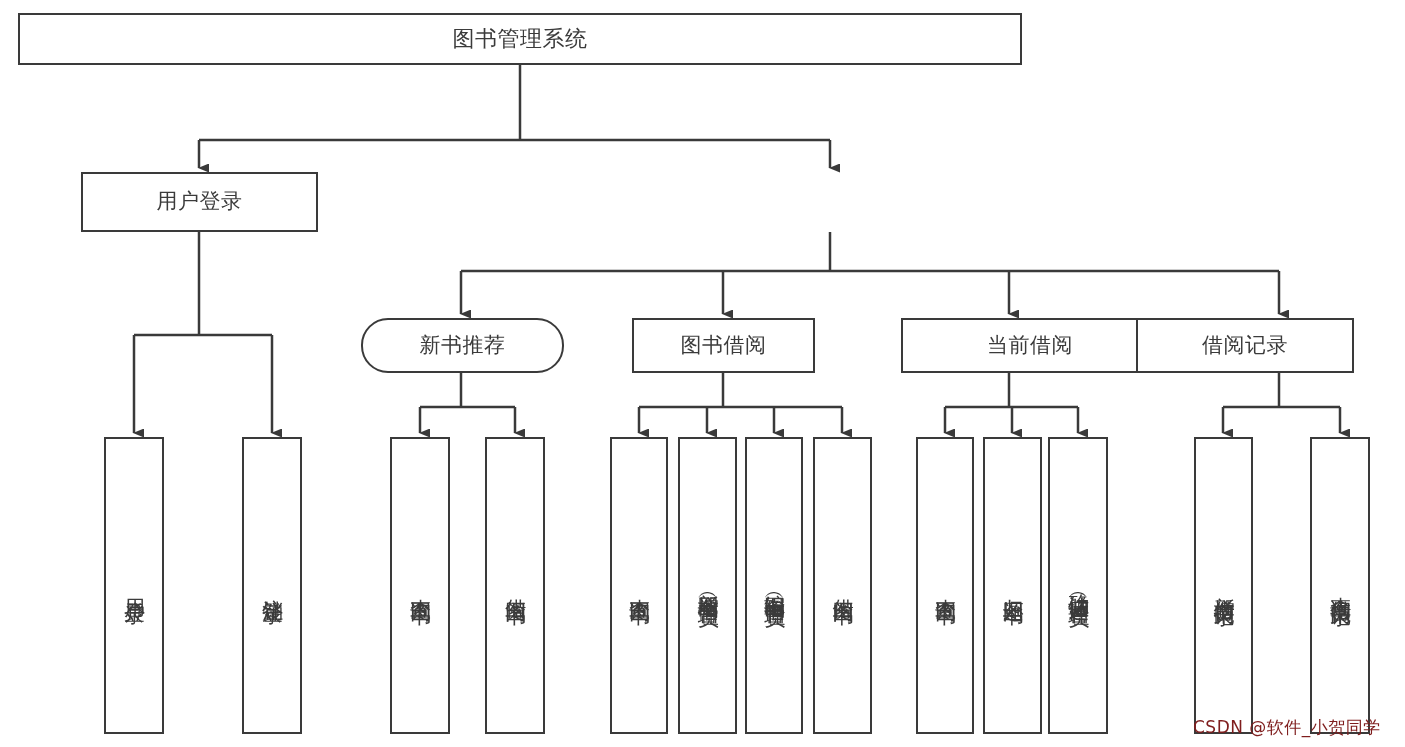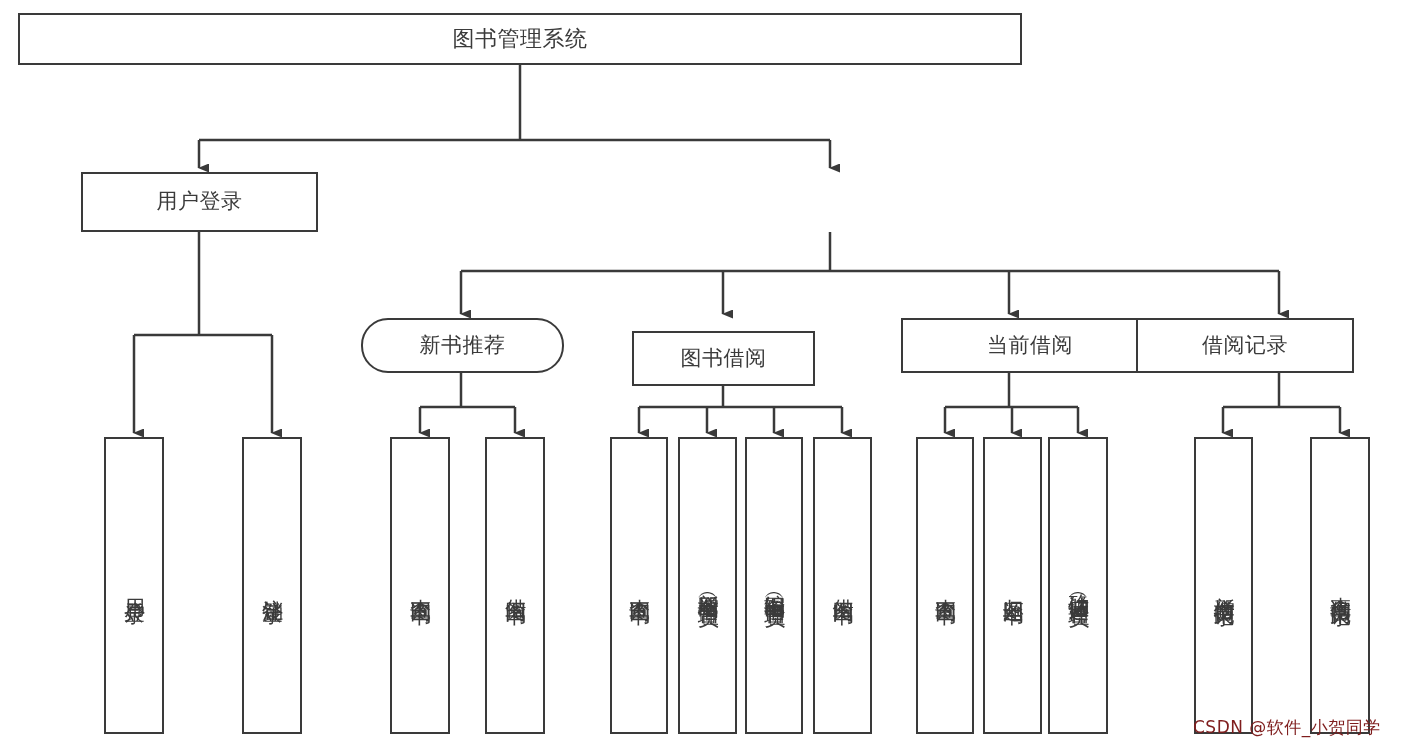--- a/index.html
+++ b/index.html
@@ -120,21 +120,21 @@
       <path d="M1223,407 L1223,433" marker-end="url(#arrow)"></path>
       <path d="M1340,407 L1340,433" marker-end="url(#arrow)"></path>
     </g>
   </svg>
 
   <div class="node node-h node-root" style="left: 18px; top: 13px; width: 1004px; height: 52px;">图书管理系统</div>
 
   <div class="node node-h" style="left: 81px; top: 172px; width: 237px; height: 60px;">用户登录</div>
 
   <div class="node node-h" style="left: 361px; top: 318px; width: 203px; height: 55px; border-radius: 27px;">新书推荐</div>
-  <div class="node node-h" style="left: 632px; top: 318px; width: 183px; height: 55px; margin-top: 13px;">图书借阅</div>
+  <div class="node node-h" style="left: 632px; top: 318px; width: 183px; height: 55px;">图书借阅</div>
   <div class="node node-h" style="left: 901px; top: 318px; width: 258px; height: 55px;">当前借阅</div>
   <div class="node node-h" style="left: 1136px; top: 318px; width: 218px; height: 55px;">借阅记录</div>
 
   <div class="node node-v" style="left: 104px; top: 437px; width: 60px; height: 297px;">用户登录</div>
   <div class="node node-v" style="left: 242px; top: 437px; width: 60px; height: 297px;">注销登录</div>
   <div class="node node-v" style="left: 390px; top: 437px; width: 60px; height: 297px;">查询图书</div>
   <div class="node node-v" style="left: 485px; top: 437px; width: 60px; height: 297px;">借阅图书</div>
   <div class="node node-v" style="left: 610px; top: 437px; width: 58px; height: 297px;">查询图书</div>
   <div class="node node-v" style="left: 678px; top: 437px; width: 59px; height: 297px;">新增图书（管理员）</div>
   <div class="node node-v" style="left: 745px; top: 437px; width: 58px; height: 297px;">编辑图书（管理员）</div>

